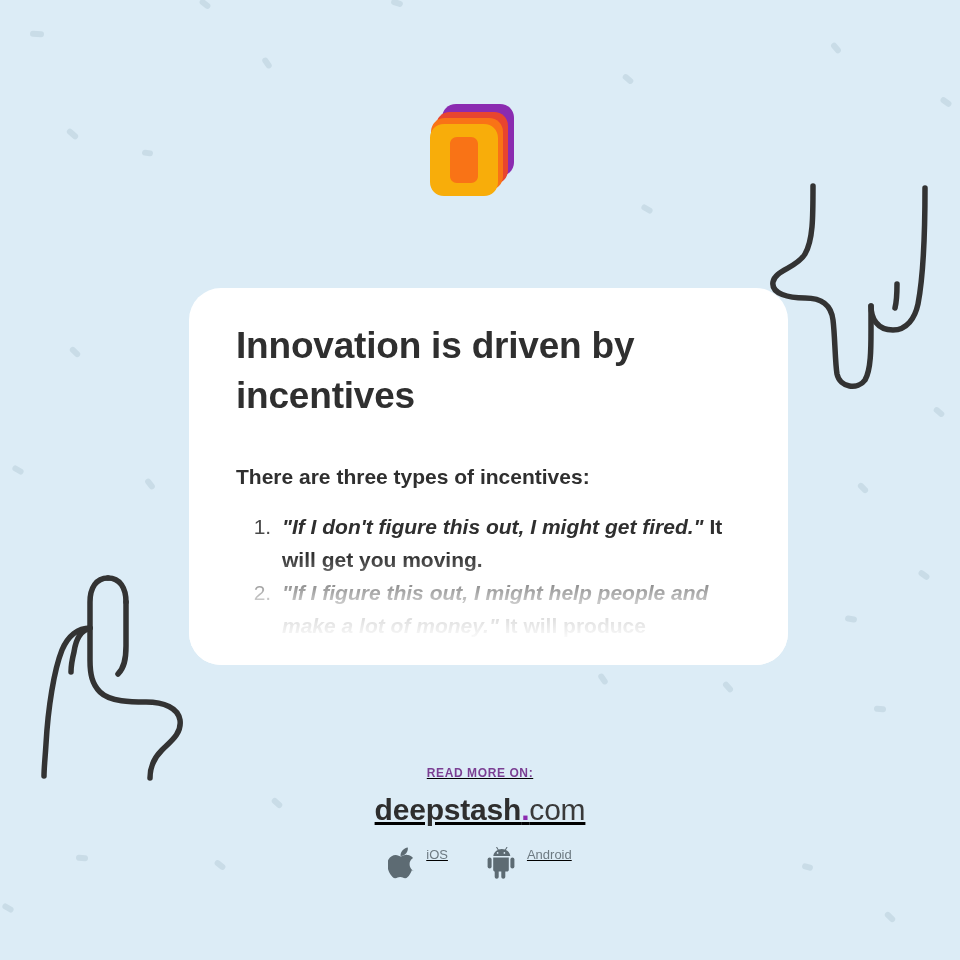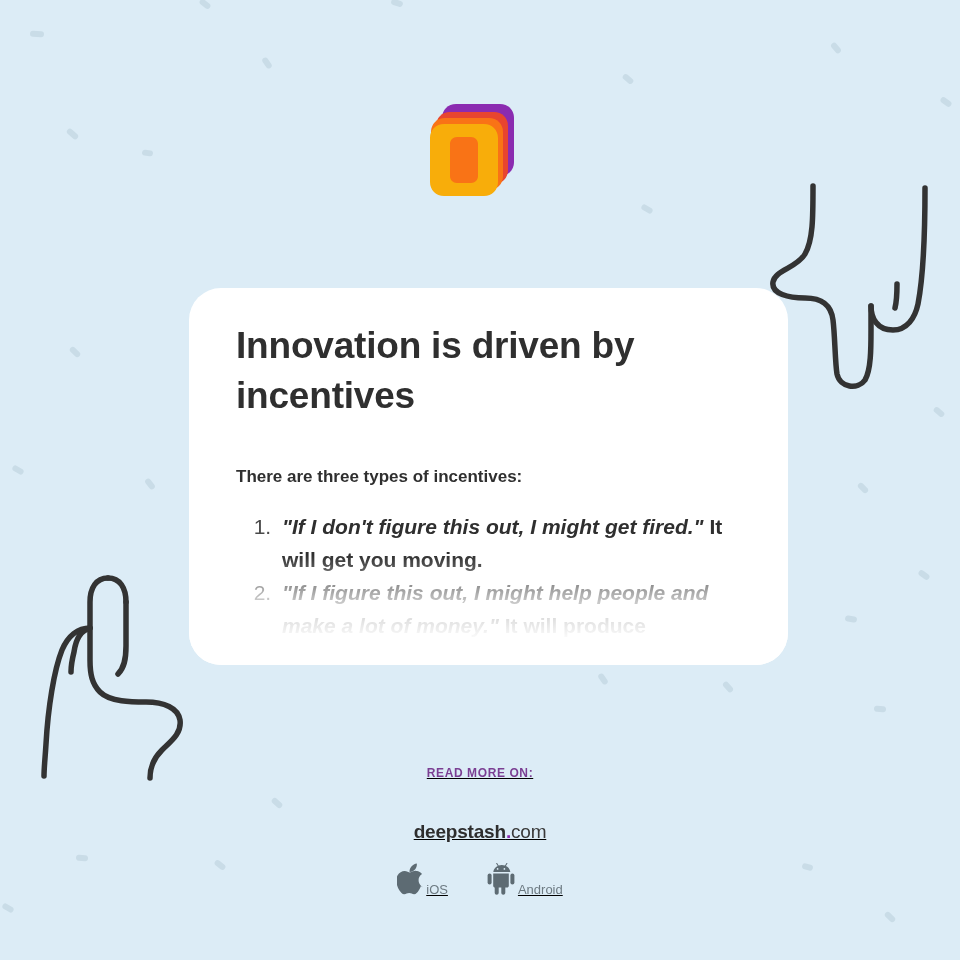--- a/index.html
+++ b/index.html
@@ -82,21 +82,21 @@
   #card-title {
     margin: 0;
     font-size: 37px;
     line-height: 50px;
     font-weight: bold;
     color: #2f2f2f;
     letter-spacing: -0.2px;
   }
   #card-subtitle {
     margin: 42px 0 0 0;
-    font-size: 17px;
+    font-size: 21px;
     line-height: 27px;
     font-weight: bold;
     color: #2f2f2f;
   }
   #card-list {
     margin: 20px 0 0 0;
     padding: 0 0 0 41px;
     list-style: decimal;
     color: #3a3a3a;
   }
@@ -127,39 +127,40 @@
     text-decoration: underline;
   }
   #read-more {
     font-size: 12px;
     font-weight: bold;
     letter-spacing: 0.6px;
     color: #7b3f93;
     margin: 0;
   }
   #brand {
-    margin: 41px 0 0 0;
-    font-size: 19px;
+    margin: 13px 0 0 0;
+    font-size: 30px;
     color: #333333;
     letter-spacing: -0.2px;
   }
   #brand .b1 { font-weight: bold; color: #2e2e2e; }
   #brand .bdot { color: #8b2bb0; font-weight: bold; }
   #brand .b2 { font-weight: normal; color: #3a3a3a; }
 
   #stores {
     margin: 20px 0 0 0;
     display: flex;
     justify-content: center;
     align-items: center;
     gap: 36px;
   }
   .store {
     display: flex;
-    align-items: flex-end;
+    align-items: flex-start;
+    gap: 9px;
   }
   .store svg { display: block; }
   .store-label {
     font-size: 13px;
     color: #6d7a82;
   }
 </style>
 </head>
 <body>
 

